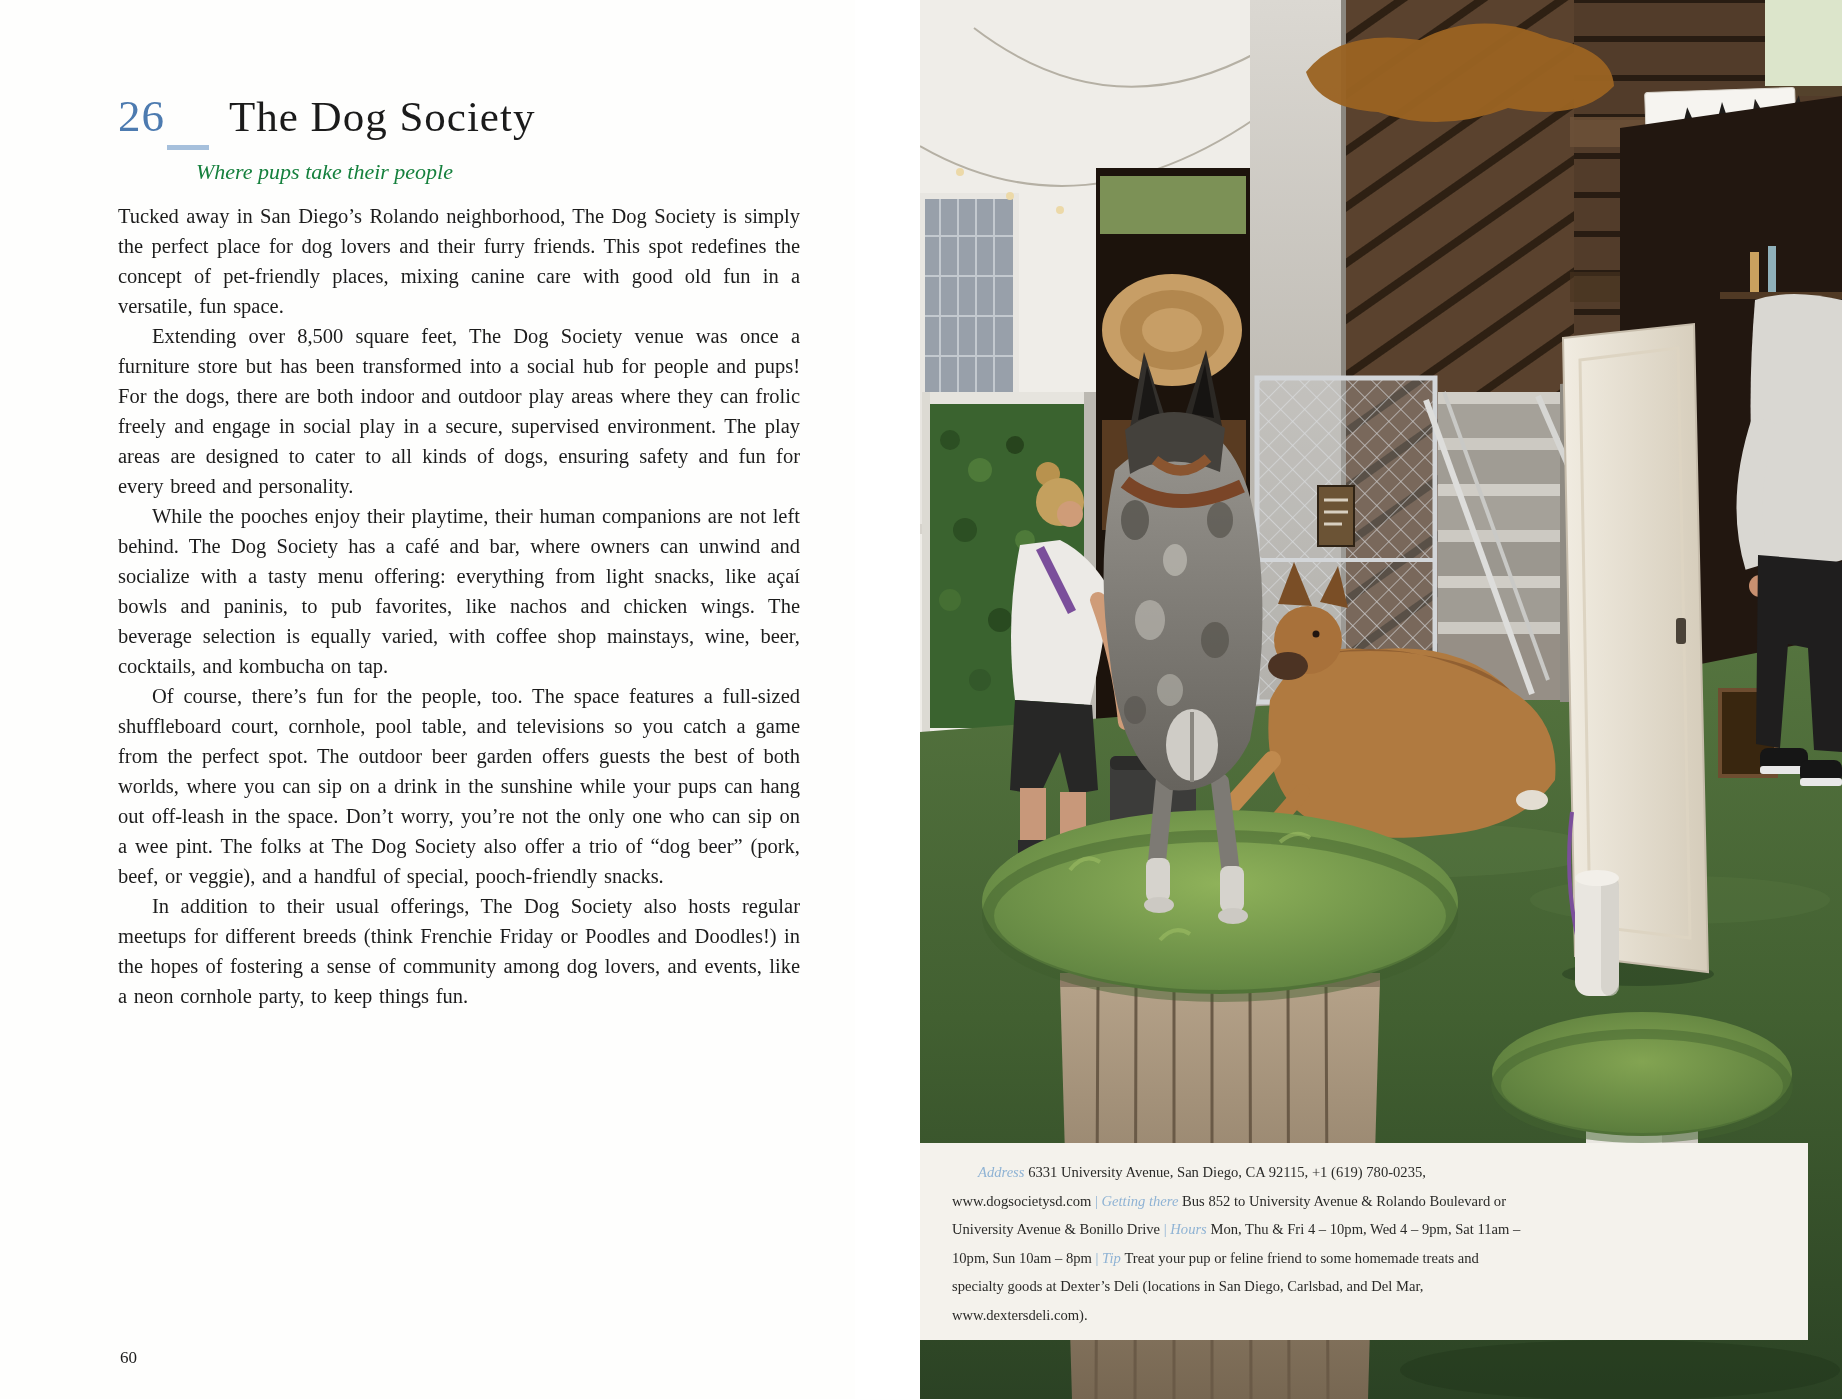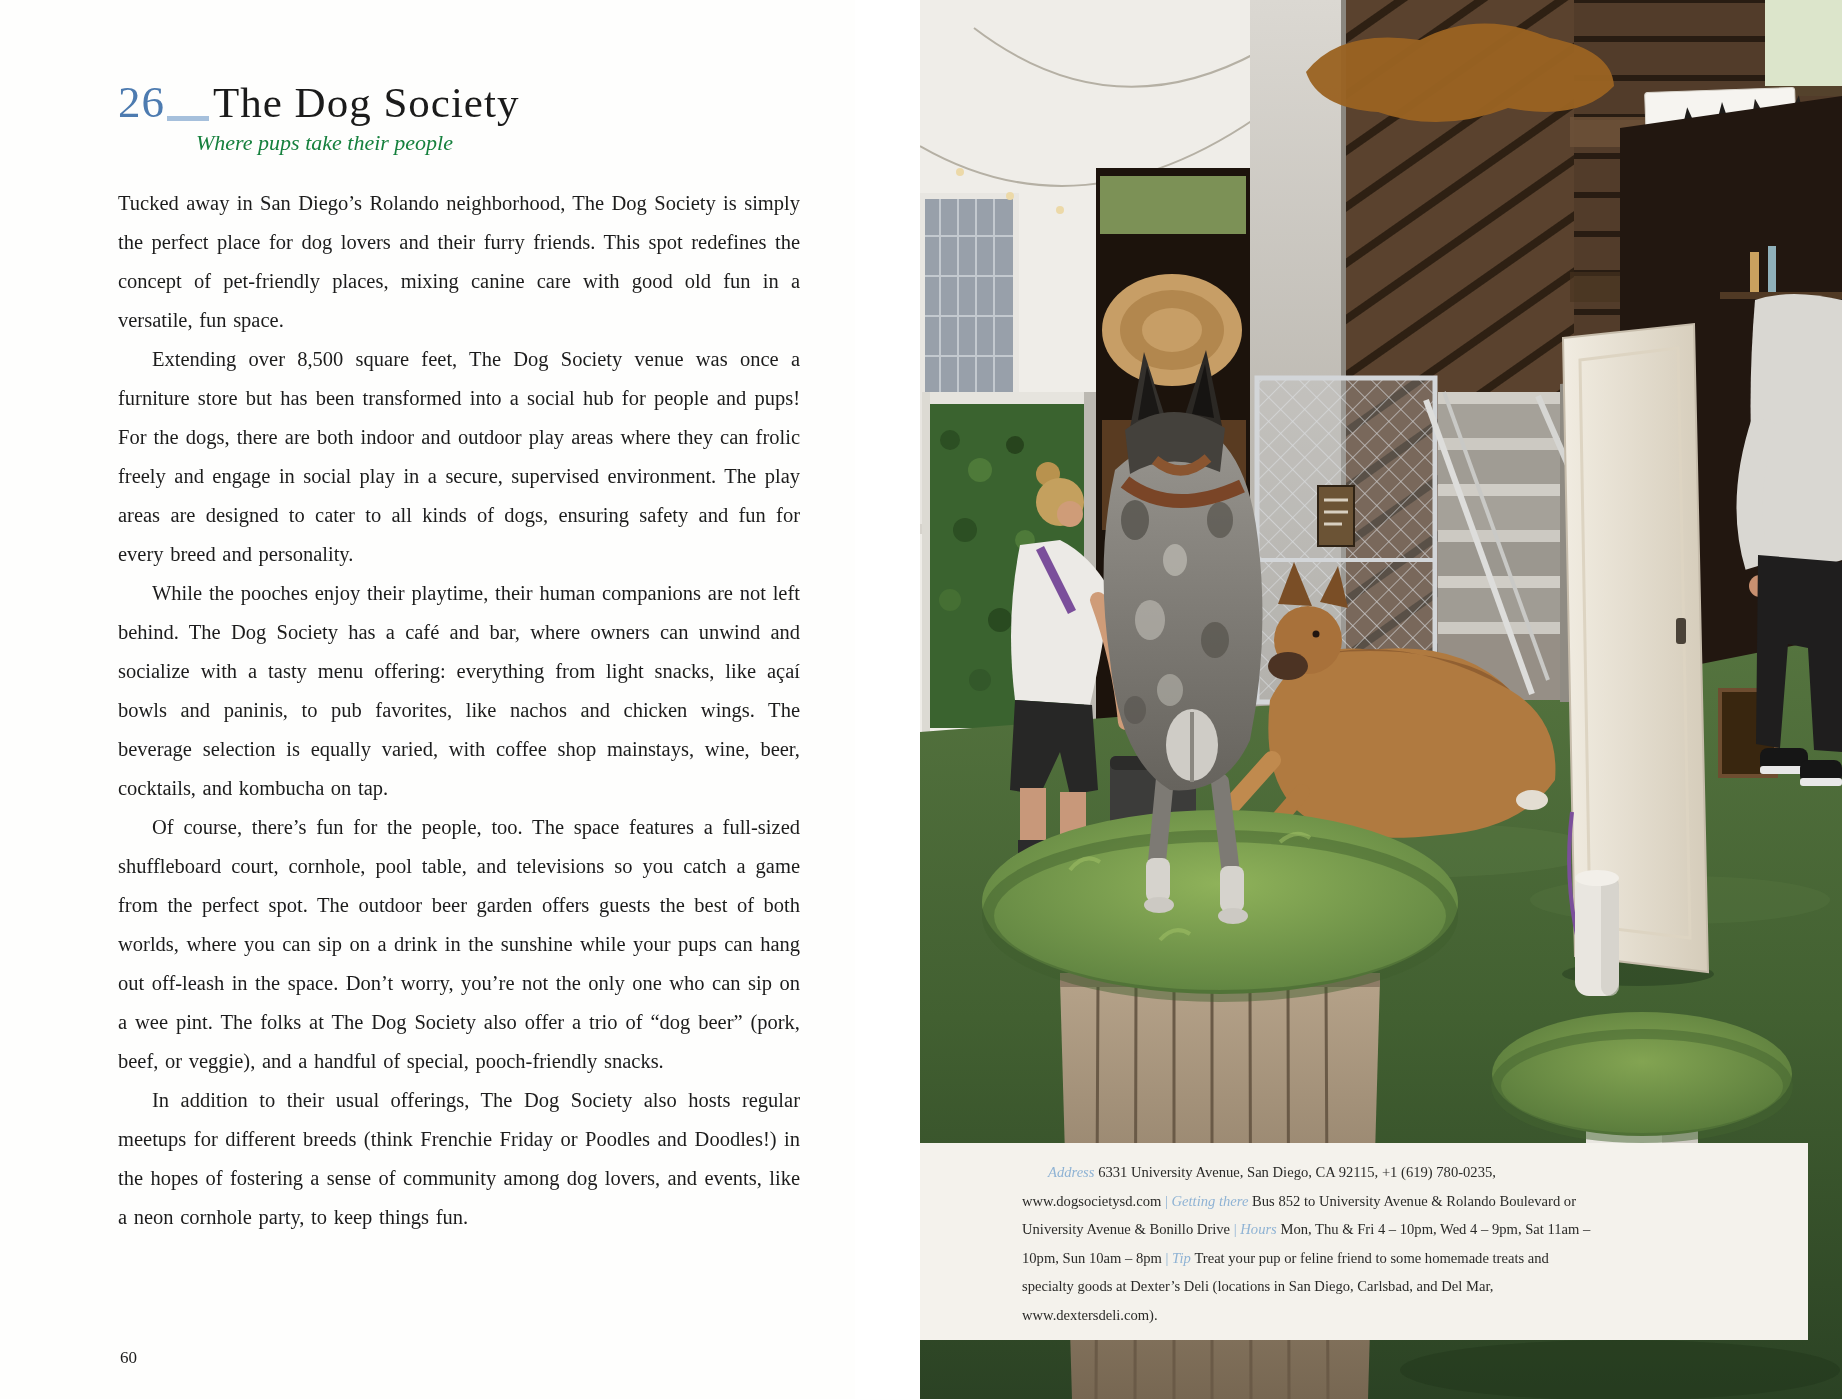--- a/index.html
+++ b/index.html
@@ -16,41 +16,41 @@
   .title-line{display:flex;align-items:baseline;}
   .chapter-num{
     font-size:45px;color:var(--accent-blue,#4d7bb0);letter-spacing:1px;
     font-family:"Liberation Serif",serif;
   }
   .title-rule{
     display:inline-block;width:42px;height:5px;margin:0 4px 0 2px;
     background:var(--rule-blue,#a6c0dc);align-self:flex-end;margin-bottom:7px;
   }
   h1.title{
-    margin:0;font-size:43px;font-weight:400;color:#1b1b1b;letter-spacing:1px;
+    margin:16px;font-size:43px;font-weight:400;color:#1b1b1b;letter-spacing:1px;
   }
   .subtitle{
     margin-top:2px;margin-left:78px;font-style:italic;font-size:22px;color:#15803d;
   }
   .body-text{
-    position:absolute;left:118px;top:184px;width:682px;color:#1c1c1c;
-    font-size:20.5px;line-height:39px;text-align:justify;word-spacing:1.5px;
+    position:absolute;left:118px;top:201px;width:682px;color:#1c1c1c;
+    font-size:20.5px;line-height:30px;text-align:justify;word-spacing:1.5px;
   }
   .body-text p{margin:0;}
   .body-text p + p{text-indent:34px;}
   .page-number{position:absolute;left:120px;top:1348px;font-size:17px;color:#1c1c1c;}
 
   
   .photo{position:absolute;left:0;top:0;width:922px;height:1399px;display:block;}
   .caption-box{
     position:absolute;left:0;top:1143px;width:888px;height:197px;
     background:var(--caption-bg,#f4f2ec);z-index:5;
   }
   .caption-box p{
-    margin:0;padding:15px 20px 0 102px;width:578px;
+    margin:0;padding:15px 20px 0 32px;width:578px;
     font-size:14.6px;line-height:28.6px;color:#2a2a28;text-indent:26px;
     text-align:left;
   }
   .cap-label{font-style:italic;color:var(--label-blue,#8fb3d4);}
   .cap-sep{color:var(--label-blue,#8fb3d4);}
 </style>
 </head>
 <body>
 
 <div class="spread">

